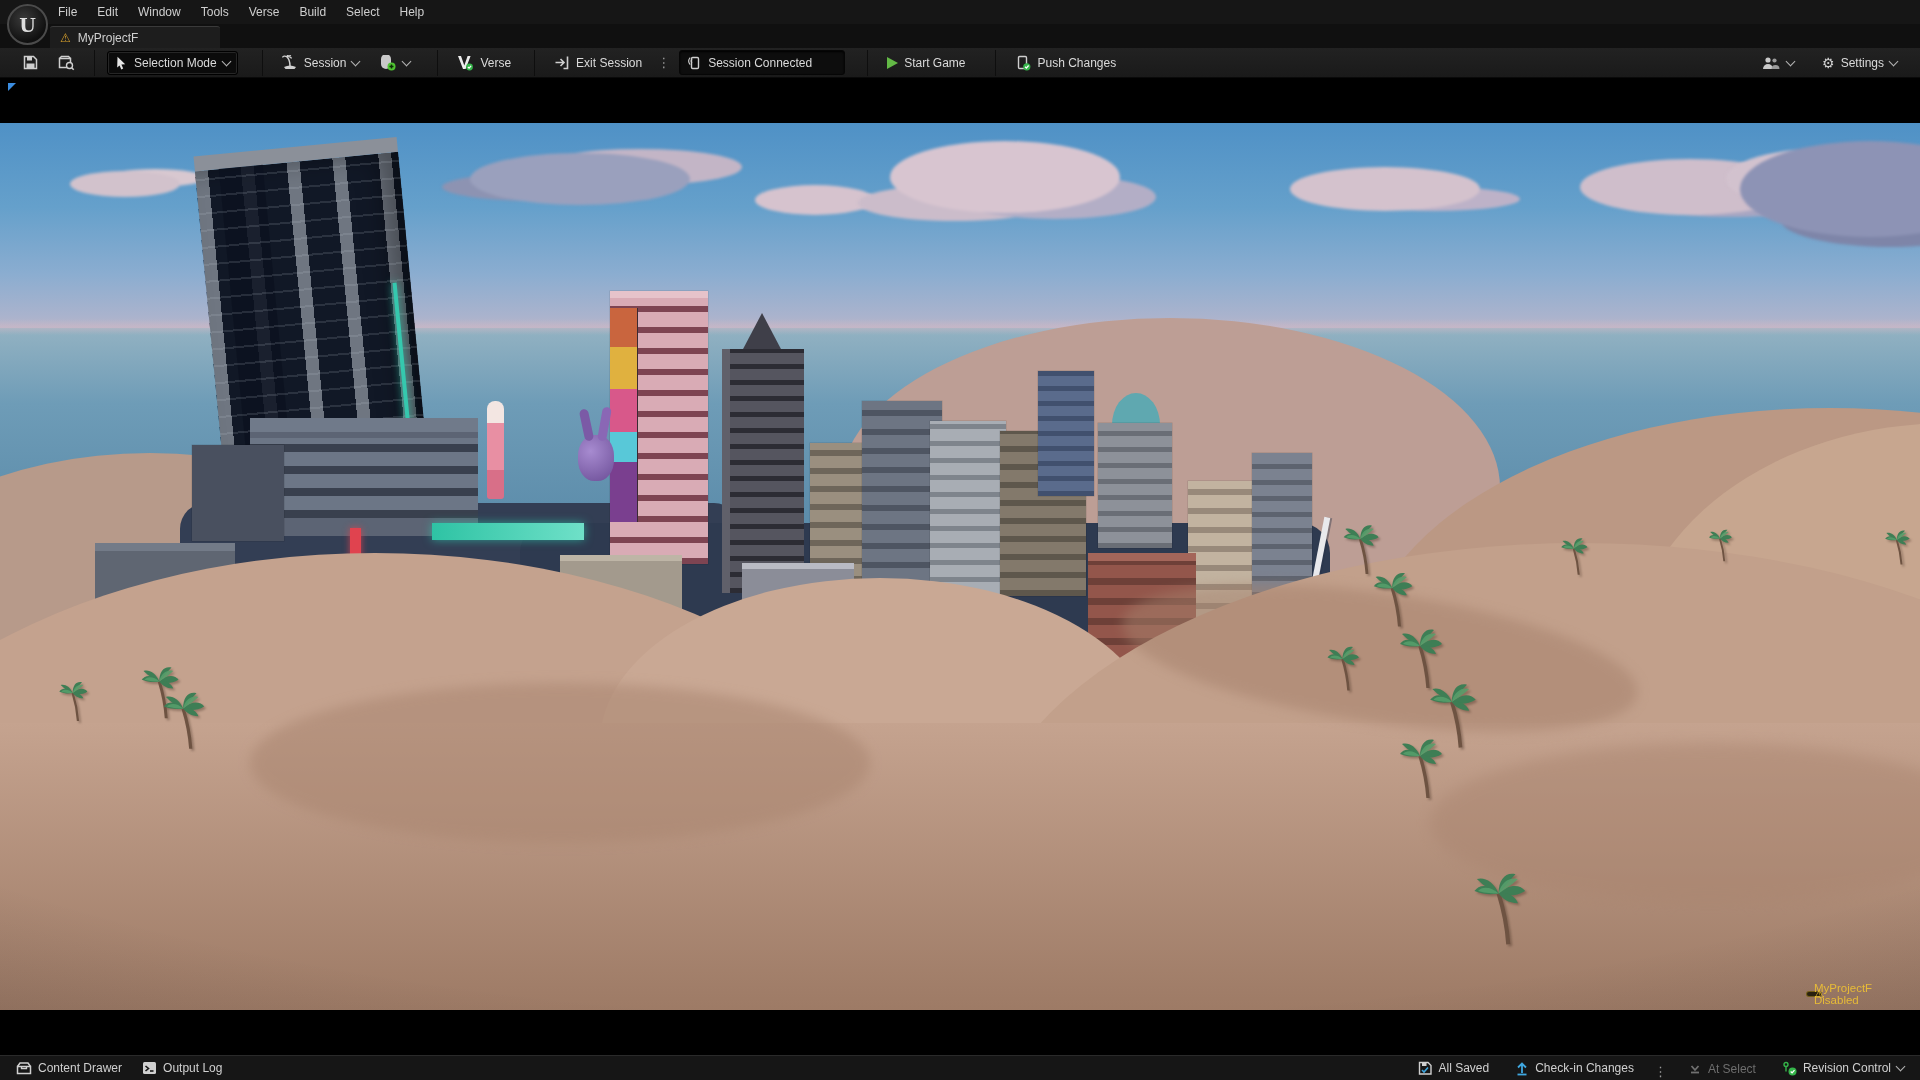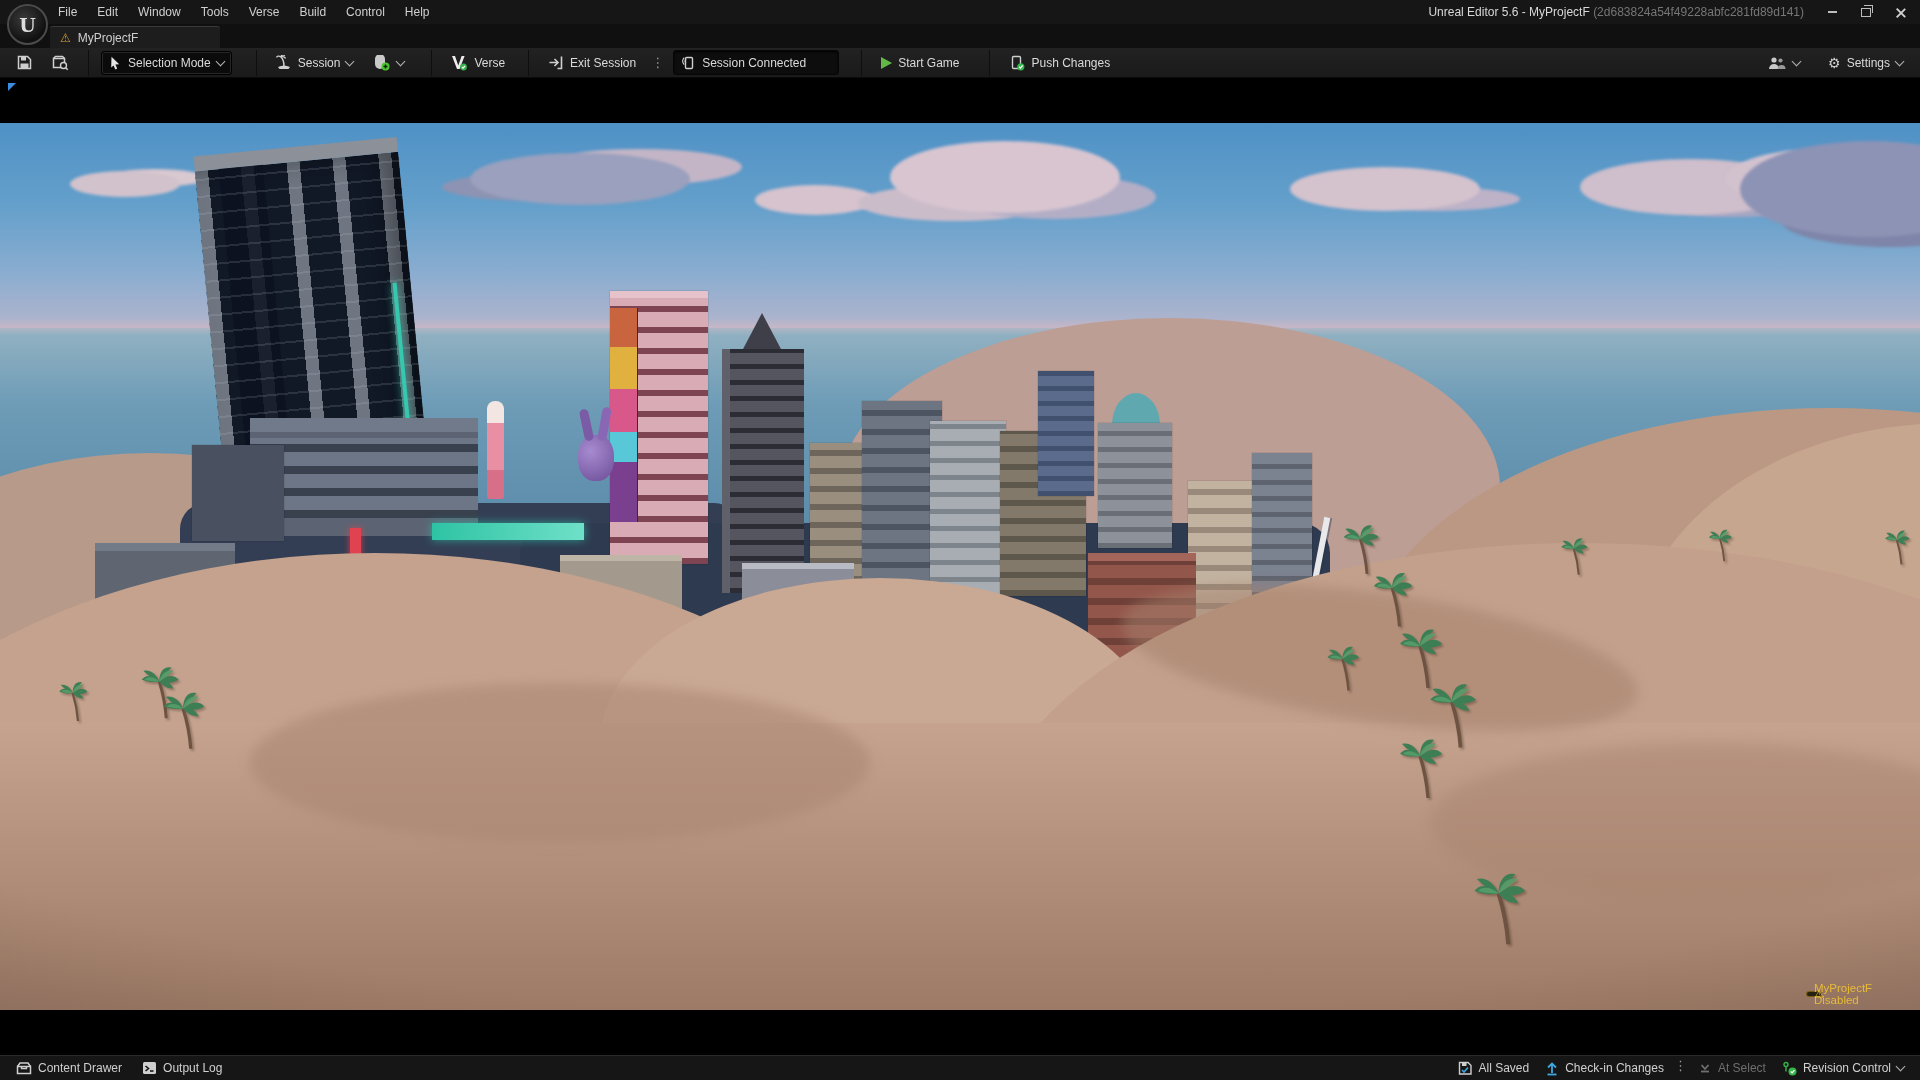--- a/index.html
+++ b/index.html
@@ -26,21 +26,21 @@
   .wctl .close{position:relative;width:11px;height:11px;}
   .wctl .close::before,.wctl .close::after{content:"";position:absolute;left:5px;top:0;width:1.6px;height:12px;background:#cfcfcf;}
   .wctl .close::before{transform:rotate(45deg);}  .wctl .close::after{transform:rotate(-45deg);}
   
   .tabrow{position:absolute;left:0;top:24px;width:100%;height:24px;background:#101010;}
   .tab{position:absolute;left:50px;top:2px;height:22px;width:160px;background:#1d1d1d;
        border-top:1px solid #3a3a3a;border-radius:3px 3px 0 0;display:flex;align-items:center;gap:7px;padding-left:10px;}
   .tab .warn{color:#d9a12b;font-size:12px;}
   
   .toolbar{position:absolute;left:0;top:48px;width:100%;height:30px;background:linear-gradient(#222,#1a1a1a);
-           display:flex;align-items:center;padding:0 10px;box-sizing:border-box;gap:6px;border-bottom:1px solid #0a0a0a;}
+           display:flex;align-items:center;padding:0 16px;box-sizing:border-box;gap:6px;border-bottom:1px solid #0a0a0a;}
   .tbtn{display:flex;align-items:center;gap:6px;padding:4px 7px;border-radius:3px;color:#dadada;white-space:nowrap;}
   .chev{width:6px;height:6px;border-right:1.5px solid #b5b5b5;border-bottom:1.5px solid #b5b5b5;
         transform:rotate(45deg);margin-top:-3px;display:inline-block;}
   .seam{width:1px;height:26px;background:#0e0e0e;margin:0 6px;}
   .selmode{background:#0b0b0b;border:1px solid #000;box-shadow:inset 0 0 0 1px #262626;}
   .sessbox{background:#0d0d0d;border:1px solid #060606;box-shadow:inset 0 1px 2px #000;width:150px;align-items:center;}
   .play{width:0;height:0;border-left:11px solid #63b946;border-top:6.5px solid transparent;border-bottom:6.5px solid transparent;}
   .dots{color:#9a9a9a;font-size:13px;letter-spacing:1px;padding:0 2px;}
   .tb-right{margin-left:auto;display:flex;align-items:center;gap:14px;}
   .gear{font-family:"DejaVu Sans",sans-serif;font-size:14px;color:#cfcfcf;}
@@ -61,21 +61,21 @@
   .palm{overflow:visible;filter:drop-shadow(2px 2px 1px rgba(60,40,30,.35));}
   .msgband{position:absolute;left:0;top:932px;width:100%;height:45px;background:#000;
            display:flex;align-items:center;justify-content:center;color:#9b9b9b;font-size:12px;}
   .streambadge{left:1806px;top:868px;width:auto;display:flex;align-items:center;gap:5px;
                background:rgba(32,26,8,.92);border:1px solid rgba(210,170,40,.45);border-radius:3px;
                padding:2px 7px;color:#e7bb37;font-size:11.5px;}
   
   .statusbar{position:absolute;left:0;top:1055px;width:100%;height:25px;background:#161616;
              border-top:1px solid #2a2a2a;display:flex;align-items:center;padding:0 8px;box-sizing:border-box;gap:4px;}
   .sbtn{display:flex;align-items:center;gap:6px;padding:3px 8px;border-radius:3px;color:#d0d0d0;white-space:nowrap;}
-  .sb-right{margin-left:auto;display:flex;align-items:flex-start;}
+  .sb-right{margin-left:auto;display:flex;align-items:flex-end;gap:10px;}
   .disabled{color:#6e6e6e;}
   svg.icn{display:block;}
 </style>
 </head>
 <body>
 
 <div class="app">
 
   <svg style="position:absolute;width:0;height:0">
       <defs>
@@ -98,33 +98,22 @@
 
   <div class="titlebar">
     <div class="logo">U</div>
     <div class="menu">
       <span>File</span>
       <span>Edit</span>
       <span>Window</span>
       <span>Tools</span>
       <span>Verse</span>
       <span>Build</span>
-      <span>Control</span>
+      <span>Select</span>
       <span>Help</span>
-    </div>
-    <div class="titlebar-right">
-      <span>
-        <span class="wtitle">Unreal Editor 5.6 - MyProjectF</span>
-        <span class="whash">(2d683824a54f49228abfc281fd89d141)</span>
-      </span>
-      <span class="wctl">
-        <span class="mini"></span>
-        <span class="maxi"></span>
-        <span class="close"></span>
-      </span>
     </div>
   </div>
 
   <div class="tabrow">
     <div class="tab">
       <span class="warn">⚠</span>
       <span>MyProjectF</span>
     </div>
   </div>
 

